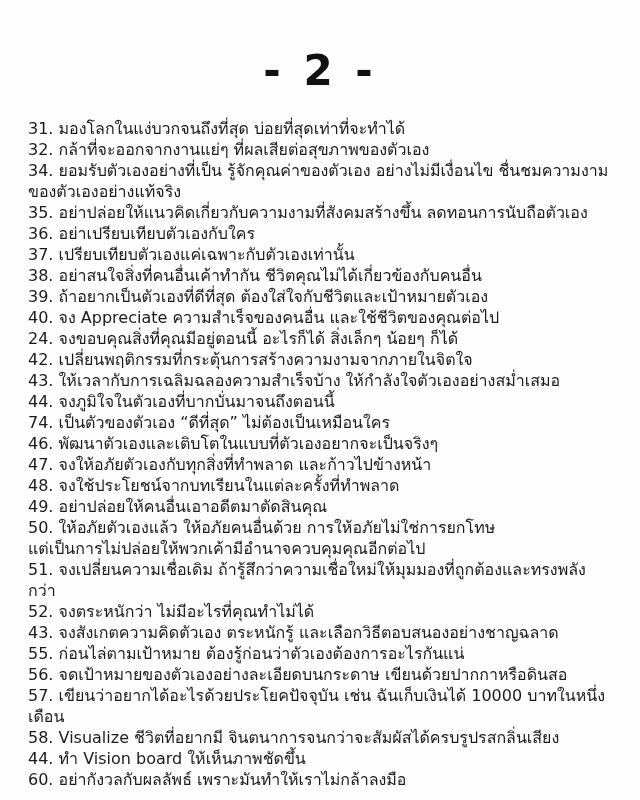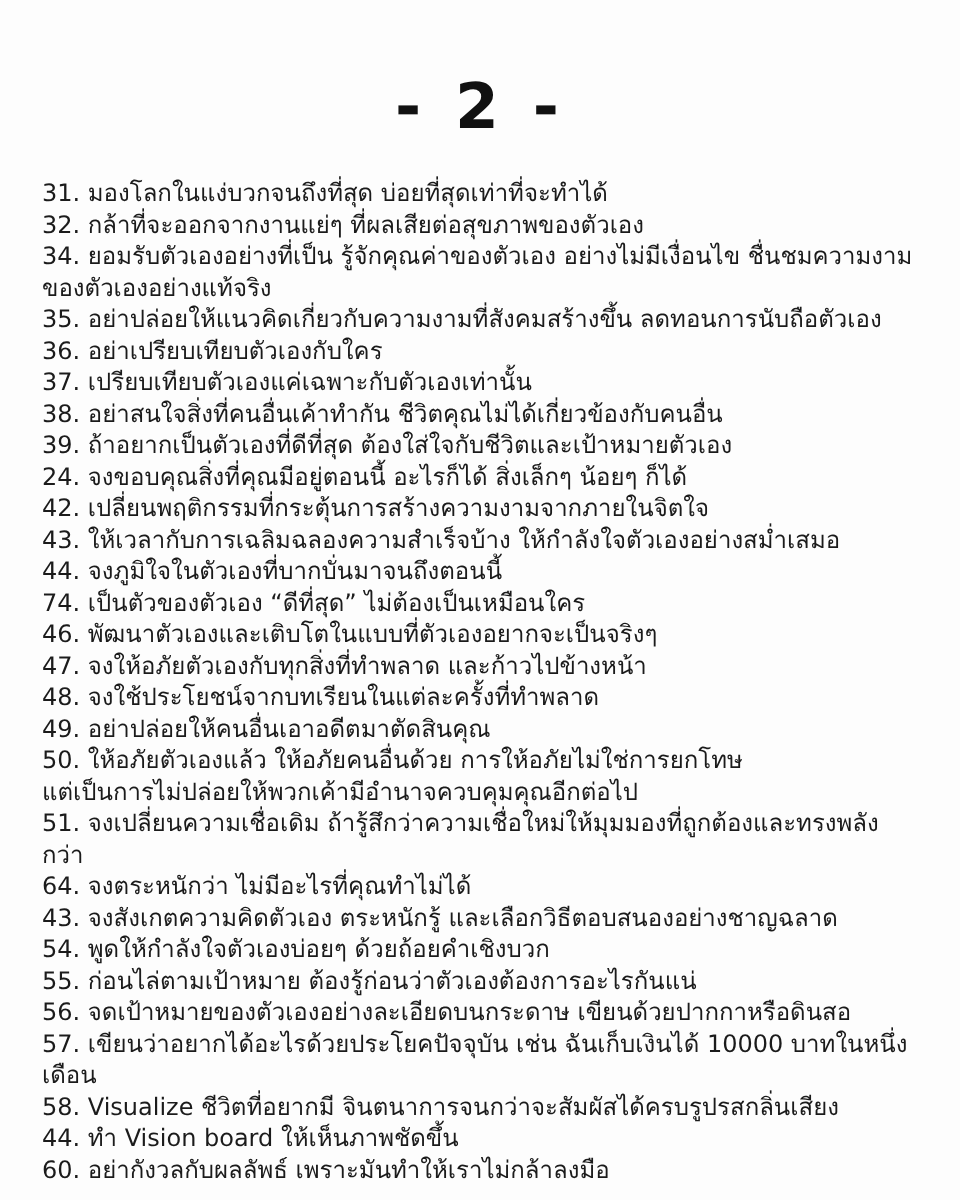--- a/index.html
+++ b/index.html
@@ -49,35 +49,35 @@
   <div class="numbered-list">
       <div class="item">31. มองโลกในแง่บวกจนถึงที่สุด บ่อยที่สุดเท่าที่จะทำได้</div>
       <div class="item">32. กล้าที่จะออกจากงานแย่ๆ ที่ผลเสียต่อสุขภาพของตัวเอง</div>
       <div class="item">34. ยอมรับตัวเองอย่างที่เป็น รู้จักคุณค่าของตัวเอง อย่างไม่มีเงื่อนไข ชื่นชมความงาม
 ของตัวเองอย่างแท้จริง</div>
       <div class="item">35. อย่าปล่อยให้แนวคิดเกี่ยวกับความงามที่สังคมสร้างขึ้น ลดทอนการนับถือตัวเอง</div>
       <div class="item">36. อย่าเปรียบเทียบตัวเองกับใคร</div>
       <div class="item">37. เปรียบเทียบตัวเองแค่เฉพาะกับตัวเองเท่านั้น</div>
       <div class="item">38. อย่าสนใจสิ่งที่คนอื่นเค้าทำกัน ชีวิตคุณไม่ได้เกี่ยวข้องกับคนอื่น</div>
       <div class="item">39. ถ้าอยากเป็นตัวเองที่ดีที่สุด ต้องใส่ใจกับชีวิตและเป้าหมายตัวเอง</div>
+      <div class="item">40. จง Appreciate ความสำเร็จของคนอื่น และใช้ชีวิตของคุณต่อไป</div>
       <div class="item">24. จงขอบคุณสิ่งที่คุณมีอยู่ตอนนี้ อะไรก็ได้ สิ่งเล็กๆ น้อยๆ ก็ได้</div>
       <div class="item">42. เปลี่ยนพฤติกรรมที่กระตุ้นการสร้างความงามจากภายในจิตใจ</div>
       <div class="item">43. ให้เวลากับการเฉลิมฉลองความสำเร็จบ้าง ให้กำลังใจตัวเองอย่างสม่ำเสมอ</div>
       <div class="item">44. จงภูมิใจในตัวเองที่บากบั่นมาจนถึงตอนนี้</div>
       <div class="item">74. เป็นตัวของตัวเอง “ดีที่สุด” ไม่ต้องเป็นเหมือนใคร</div>
       <div class="item">46. พัฒนาตัวเองและเติบโตในแบบที่ตัวเองอยากจะเป็นจริงๆ</div>
       <div class="item">47. จงให้อภัยตัวเองกับทุกสิ่งที่ทำพลาด และก้าวไปข้างหน้า</div>
       <div class="item">48. จงใช้ประโยชน์จากบทเรียนในแต่ละครั้งที่ทำพลาด</div>
       <div class="item">49. อย่าปล่อยให้คนอื่นเอาอดีตมาตัดสินคุณ</div>
       <div class="item">50. ให้อภัยตัวเองแล้ว ให้อภัยคนอื่นด้วย การให้อภัยไม่ใช่การยกโทษ
 แต่เป็นการไม่ปล่อยให้พวกเค้ามีอำนาจควบคุมคุณอีกต่อไป</div>
       <div class="item">51. จงเปลี่ยนความเชื่อเดิม ถ้ารู้สึกว่าความเชื่อใหม่ให้มุมมองที่ถูกต้องและทรงพลังกว่า</div>
-      <div class="item">64. จงตระหนักว่า ไม่มีอะไรที่คุณทำไม่ได้</div>
+      <div class="item">52. จงตระหนักว่า ไม่มีอะไรที่คุณทำไม่ได้</div>
       <div class="item">43. จงสังเกตความคิดตัวเอง ตระหนักรู้ และเลือกวิธีตอบสนองอย่างชาญฉลาด</div>
-      <div class="item">54. พูดให้กำลังใจตัวเองบ่อยๆ ด้วยถ้อยคำเชิงบวก</div>
       <div class="item">55. ก่อนไล่ตามเป้าหมาย ต้องรู้ก่อนว่าตัวเองต้องการอะไรกันแน่</div>
       <div class="item">56. จดเป้าหมายของตัวเองอย่างละเอียดบนกระดาษ เขียนด้วยปากกาหรือดินสอ</div>
       <div class="item">57. เขียนว่าอยากได้อะไรด้วยประโยคปัจจุบัน เช่น ฉันเก็บเงินได้ 10000 บาทในหนึ่งเดือน</div>
       <div class="item">58. Visualize ชีวิตที่อยากมี จินตนาการจนกว่าจะสัมผัสได้ครบรูปรสกลิ่นเสียง</div>
       <div class="item">44. ทำ Vision board ให้เห็นภาพชัดขึ้น</div>
       <div class="item">60. อย่ากังวลกับผลลัพธ์ เพราะมันทำให้เราไม่กล้าลงมือ</div>
     </div>
 </div>
 
 </body></html>

